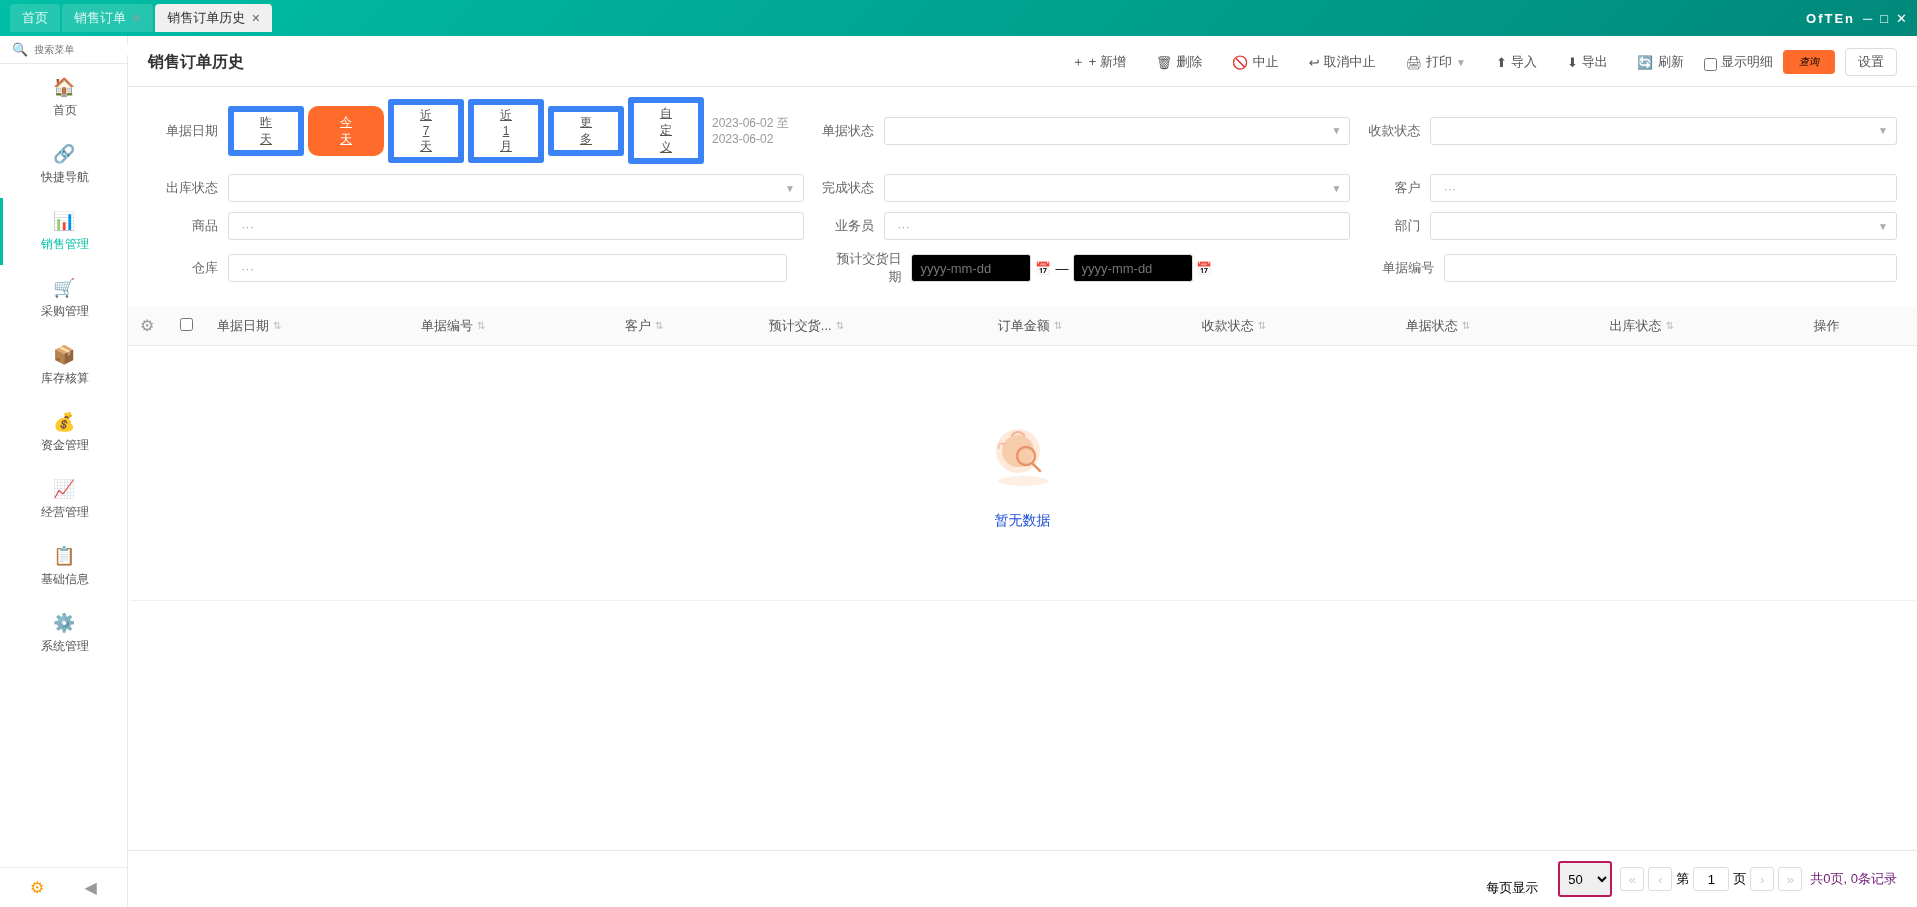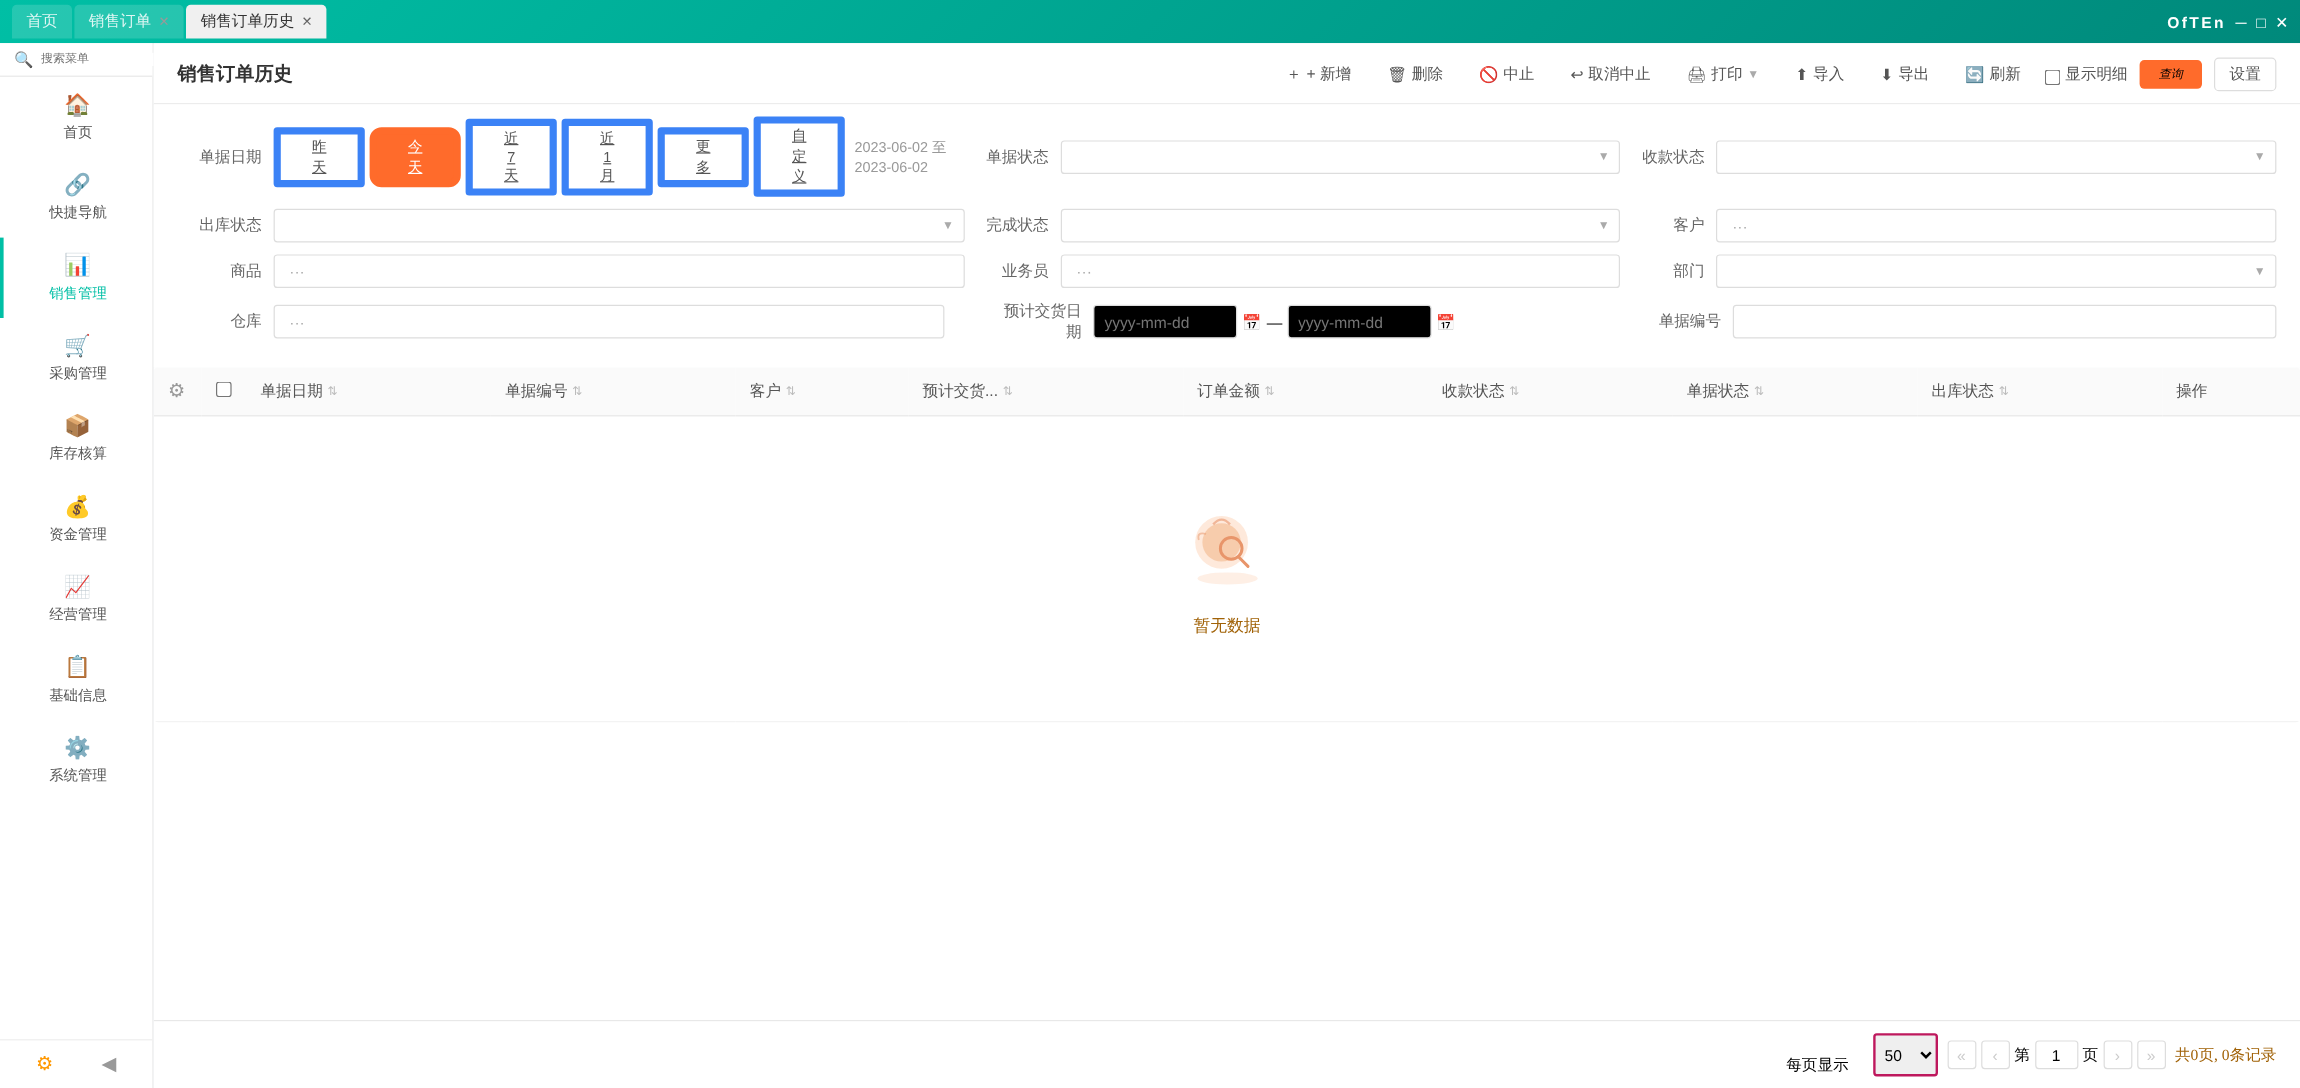--- a/index.html
+++ b/index.html
@@ -204,21 +204,21 @@
       align-items: center;
       justify-content: center;
       padding: 60px 0;
       color: #999;
     }
     .empty-icon {
       width: 80px;
       height: 80px;
       margin-bottom: 16px;
     }
-    .empty-text { color: #a16207; font-size: 14px; }
+    .empty-text { color: #1d4ed8; font-size: 14px; }
 
     
     .pagination-bar {
       background: white;
       padding: 10px 20px;
       display: flex;
       align-items: center;
       justify-content: flex-end;
       gap: 8px;
       border-top: 1px solid #e8e8e8;
@@ -233,21 +233,21 @@
     .page-nav { display: flex; align-items: center; gap: 4px; }
     .page-nav button {
       width: 24px; height: 24px; border: 1px solid #ddd; background: white;
       border-radius: 3px; cursor: pointer; color: #555; display: flex; align-items: center; justify-content: center;
     }
     .page-nav button:disabled { color: #ccc; cursor: default; }
     .page-num-input {
       width: 36px; height: 24px; border: 1px solid #ddd; border-radius: 3px;
       text-align: center; outline: none;
     }
-    .page-info { color: #a16207; font-size: 13px; font-family: Liberation Serif, serif; }
+    .page-info { color: #701a75; font-size: 13px; }
 
     
     .search-menu-bar {
       display: flex; align-items: center; padding: 6px 12px;
       border-bottom: 1px solid #e8e8e8; background: white;
     }
     .search-menu-input {
       border: none; outline: none; color: #999; font-size: 10px; width: 100px;
     }
 

